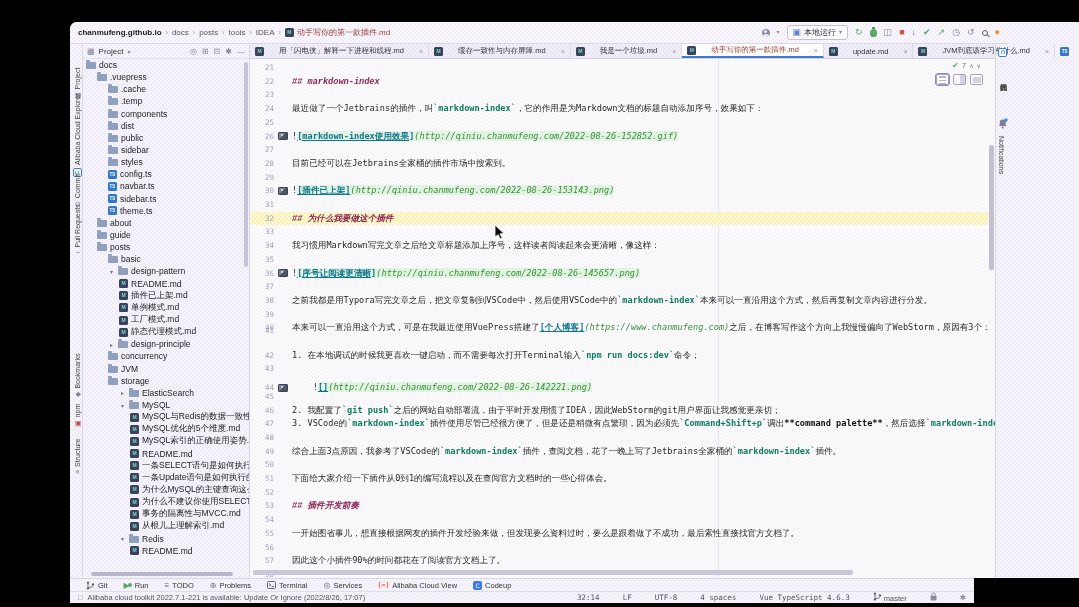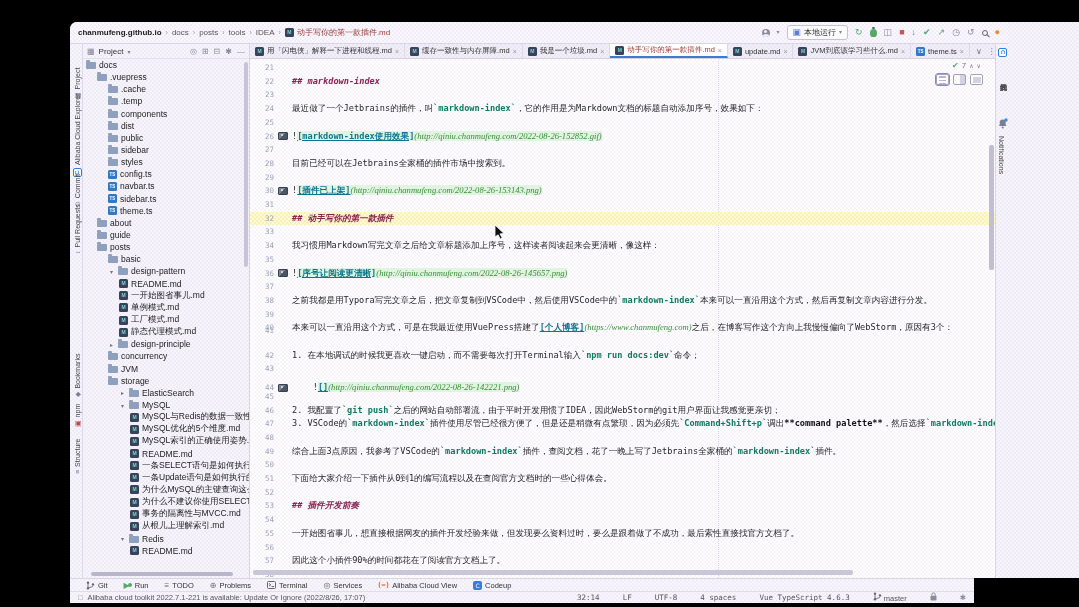--- a/index.html
+++ b/index.html
@@ -56,39 +56,39 @@
   .fi-md { width:9px; height:9px; background:#39415c; color:#74d8c5; font-size:5px; line-height:9px; text-align:center; border-radius:1.5px; font-weight:bold; }
   .fi-md::before { content:"M"; }
   .fi-ts { width:9px; height:9px; background:#3178c6; color:#fff; font-size:4.5px; line-height:9px; text-align:center; border-radius:1.5px; font-weight:bold; }
   .fi-ts::before { content:"TS"; }
   .ptree-vscroll { position:absolute; right:1px; top:18px; width:4px; height:205px; background:#c7c4d8; border-radius:2px; }
   .ptree-hscroll { position:absolute; left:8px; bottom:2px; width:142px; height:4px; background:#b9b6cc; border-radius:2px; }
   
   .ezone { position:absolute; left:180px; top:22px; width:745px; height:534px; }
   .etabs { height:15px; display:flex; align-items:stretch; border-bottom:1px solid #d5d2e3; font-size:7.5px; color:#333;
            background:conic-gradient(#eae7f4 0 25%, #f2eff9 0 50%, #eae7f4 0 75%, #f2eff9 0); background-size:4px 4px; }
-  .tab { display:flex; align-items:center; gap:3px; padding:0 5px; border-right:1px solid #dcd9e8; white-space:nowrap; cursor:default; }
+  .tab { display:flex; align-items:center; gap:15px; padding:0 5px; border-right:1px solid #dcd9e8; white-space:nowrap; cursor:default; }
   .tab .x { color:#999; font-size:7px; }
   .tab.active { background:#fff; border-bottom:2px solid #3f7ad1; color:#9c3b34; }
   .etabs-end { margin-left:auto; display:flex; align-items:center; gap:6px; padding:0 6px; color:#777; font-size:8px; }
   .ebody { position:absolute; left:0; top:15px; right:0; bottom:0; overflow:hidden;
            background:conic-gradient(#ffffff 0 25%, #f6f3fb 0 50%, #ffffff 0 75%, #f6f3fb 0); background-size:4px 4px; }
   .mguide { position:absolute; left:468px; top:0; bottom:0; border-left:1px dotted #d8d5e8; }
   .eline { position:absolute; left:0; right:0; height:13.7px; line-height:13.7px; }
   .eline.caret { background:conic-gradient(#fbf2b2 0 25%, #fdf9dd 0 50%, #fbf2b2 0 75%, #fdf9dd 0); background-size:4px 4px; }
   .lnum { position:absolute; left:0; width:24px; text-align:right; color:#9da3b8; font-family:"DejaVu Sans Mono", monospace; font-size:7.5px; }
   .gimg { position:absolute; left:28px; top:2.5px; width:10px; height:8px; border:1px solid #374151; border-radius:1px;
           background:linear-gradient(135deg,#7b8294 0 45%, #4b5563 45%); }
   .gimg::before { content:""; position:absolute; left:1.5px; top:1px; width:2px; height:2px; border-radius:50%; background:#e5e7eb; }
   .ltext { position:absolute; left:42px; right:0; white-space:pre; overflow:hidden;
            font-family:"DejaVu Sans Mono", monospace; font-size:8.6px; color:#262626; }
-  .seg-h { color:#8b2252; font-weight:bold; font-style:italic; }
+  .seg-h { color:#8b2252; font-weight:bold; font-style:italic;font-family:Liberation Mono, monospace; }
   .seg-c { color:#0f7b62; font-weight:bold; }
   .seg-l { color:#0e7590; font-weight:bold; text-decoration:underline; }
-  .seg-u { color:#3a8f3a; font-style:italic;font-family:Liberation Serif, serif; }
+  .seg-u { color:#3a8f3a; font-style:italic; }
   .seg-b { color:#111; font-weight:bold; }
   .bgline .seg-l, .bgline .seg-u { background:#e1f3e1; }
   .insp { position:absolute; right:14px; top:2px; font-size:8px; color:#777; display:flex; gap:3px; align-items:center; }
   .insp .ck { color:#59a869; }
   .vmodes { position:absolute; right:12px; top:15px; display:flex; gap:4px; }
   .vm { width:13px; height:11px; border:1px solid #a5a2b8; background:#fff; border-radius:2px; }
   .vm.sel { outline:1.5px solid #8a87d0; }
   .vm-lines { background-image:repeating-linear-gradient(180deg,#b9b6cc 0 1px, transparent 1px 3px); background-size:7px 7px; background-position:2px 2px; background-repeat:repeat-y; }
   .vm-split { background:linear-gradient(90deg, transparent 0 55%, #d4d1e2 55%); }
   .vm-prev  { background:linear-gradient(#d4d1e2 0 0) 2px 2px / 8px 6px no-repeat #fff; }
@@ -271,21 +271,21 @@
               <span class="chev">▾</span>
               <span class="fi fi-folder"></span>
               <span>design-pattern</span>
             </div>
             <div class="trow" style="padding-left:36px">
               <span class="fi fi-md"></span>
               <span>README.md</span>
             </div>
             <div class="trow" style="padding-left:36px">
               <span class="fi fi-md"></span>
-              <span>一开始图省事儿.md</span>
+              <span>插件已上架.md</span>
             </div>
             <div class="trow" style="padding-left:36px">
               <span class="fi fi-md"></span>
               <span>单例模式.md</span>
             </div>
             <div class="trow" style="padding-left:36px">
               <span class="fi fi-md"></span>
               <span>工厂模式.md</span>
             </div>
             <div class="trow" style="padding-left:36px">
@@ -453,21 +453,21 @@
               <div class="eline bgline" style="top:125.3px">
                 <span class="lnum">30</span>
                 <span class="gimg"></span>
                 <span class="ltext"><span class="seg-p">!</span><span class="seg-l">[插件已上架]</span><span class="seg-u">(http://qiniu.chanmufeng.com/2022-08-26-153143.png)</span></span>
               </div>
               <div class="eline" style="top:139px">
                 <span class="lnum">31</span>
               </div>
               <div class="eline caret" style="top:152.7px">
                 <span class="lnum">32</span>
-                <span class="ltext"><span class="seg-h">## 动手写你的第一款插件</span></span>
+                <span class="ltext"><span class="seg-h">## 为什么我要做这个插件</span></span>
               </div>
               <div class="eline" style="top:166.39999999999998px">
                 <span class="lnum">33</span>
               </div>
               <div class="eline" style="top:180.1px">
                 <span class="lnum">34</span>
                 <span class="ltext"><span class="seg-p">我习惯用Markdown写完文章之后给文章标题添加上序号，这样读者阅读起来会更清晰，像这样：</span></span>
               </div>
               <div class="eline" style="top:193.79999999999998px">
                 <span class="lnum">35</span>

